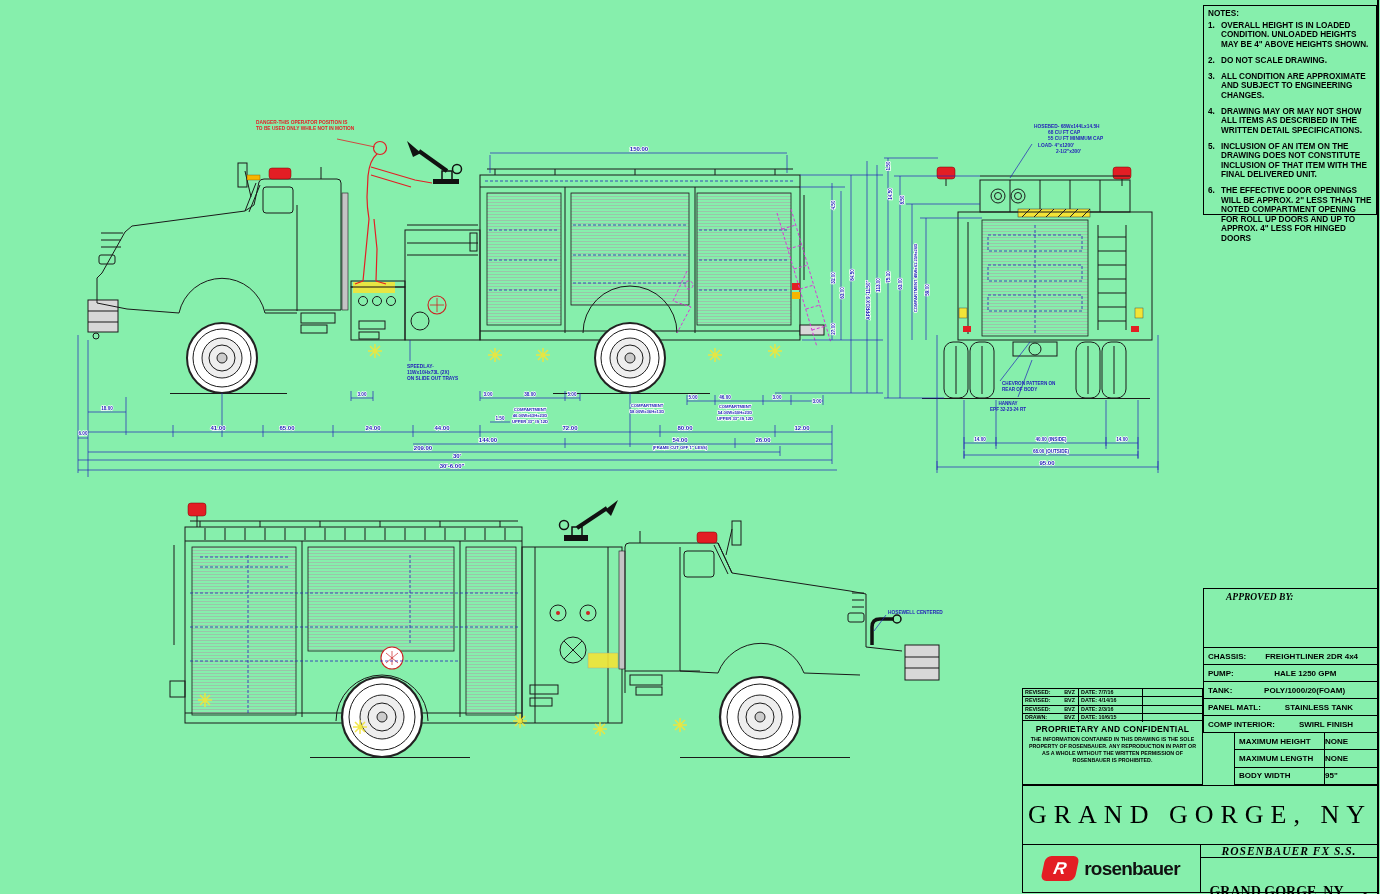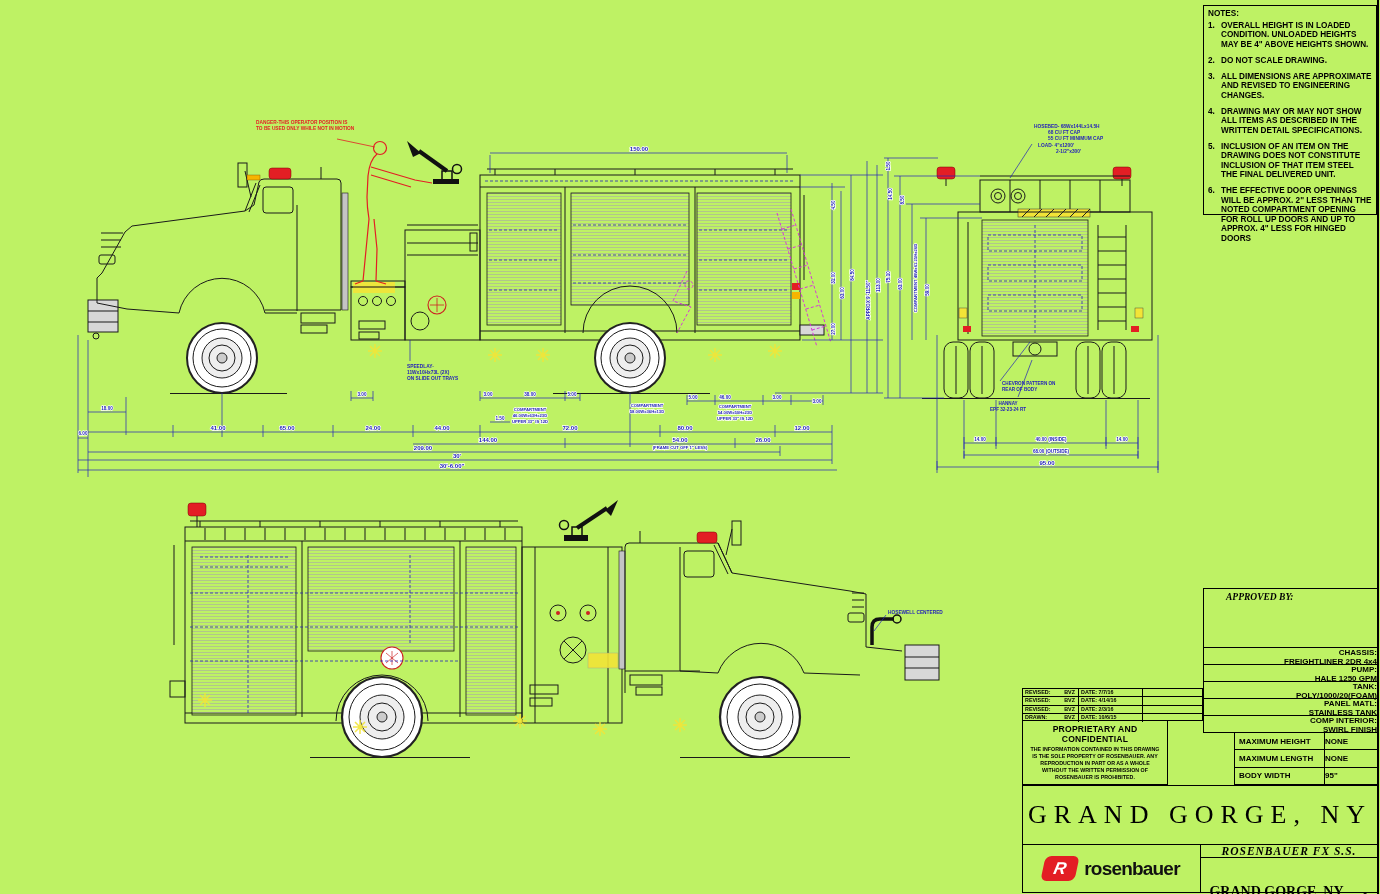--- a/index.html
+++ b/index.html
@@ -1,16 +1,16 @@
 <!DOCTYPE html>
 <html><head>
 <meta charset="utf-8">
 <style>
   html,body{margin:0;padding:0;background:#fff;}
-  #sheet{position:relative;width:1380px;height:894px;background:#bef264;overflow:hidden;
+  #sheet{position:relative;width:1380px;height:894px;background:#86efac;overflow:hidden;
          font-family:"Liberation Sans",sans-serif;}
   .abs{position:absolute;}
   svg{position:absolute;overflow:visible;}
 
   
   .ann{position:absolute;font:bold 4.8px/1.3 "Liberation Sans",sans-serif;color:#2323b8;white-space:nowrap;}
   .ann.red{color:#e31e24;}
   .ind1{padding-left:14px;} .ind2{padding-left:4px;} .ind3{padding-left:22px;}
 
   
@@ -33,31 +33,31 @@
   .notes .ntit{margin-bottom:2px;}
 
   
   .revtab{left:1022px;top:688px;width:181px;height:33px;box-sizing:border-box;border:1px solid #000;}
   .rev-row{display:flex;height:8.25px;box-sizing:border-box;border-bottom:1px solid #000;
            font:bold 5.4px/7.5px "Liberation Sans",sans-serif;}
   .rev-row:last-child{border-bottom:none;}
   .rc1{width:56px;border-right:1px solid #000;padding-left:2px;box-sizing:border-box;display:flex;justify-content:space-between;padding-right:3px;}
   .rc2{width:64px;border-right:1px solid #000;padding-left:2px;box-sizing:border-box;}
   .rc3{flex:1;}
-  .prop{left:1022px;top:721px;width:146px;height:64px;box-sizing:border-box;border:1px solid #000;
+  .prop{left:1022px;top:721px;width:181px;height:64px;box-sizing:border-box;border:1px solid #000;
         border-top:none;text-align:center;padding:3px 6px;}
   .prop .pt{font:bold 8.6px "Liberation Sans",sans-serif;letter-spacing:.2px;}
   .prop .pb{font:bold 5.3px/1.3 "Liberation Sans",sans-serif;margin-top:2px;}
 
   
   .tblock{left:1203px;top:588px;width:175px;box-sizing:border-box;}
   .approved{height:60px;border:1.6px solid #000;box-sizing:border-box;padding:3px 22px;
             font:italic bold 9.5px "Liberation Serif",serif;}
   .spec{display:flex;height:17px;border:1px solid #000;border-top:none;box-sizing:border-box;
-        align-items:flex-end;font:bold 8px "Liberation Sans",sans-serif;padding-left:4px;flex-direction:column;}
+        align-items:center;font:bold 8px "Liberation Sans",sans-serif;padding-left:4px;}
   .spec .sv{flex:1;text-align:center;}
   .lim{display:flex;height:17.3px;border:1px solid #000;border-top:none;box-sizing:border-box;
        align-items:center;font:bold 8px "Liberation Sans",sans-serif;margin-left:31px;}
   .lim .ll{width:90px;padding-left:4px;box-sizing:border-box;border-right:1px solid #000;
            height:100%;display:flex;align-items:center;}
   .lim .lv{flex:1;}
   .bigtitle{left:1022px;top:785px;width:356px;height:60px;box-sizing:border-box;border:1.6px solid #000;
             display:flex;align-items:center;justify-content:center;
             font:26px "Liberation Serif",serif;letter-spacing:7px;}
   .bottomrow{left:1022px;top:845px;width:356px;height:48px;box-sizing:border-box;border:1.6px solid #000;
@@ -442,29 +442,29 @@
     <div class="note">
       <span class="nnum">1.</span>
       <span class="ntext">OVERALL HEIGHT IS IN LOADED CONDITION. UNLOADED HEIGHTS MAY BE 4" ABOVE HEIGHTS SHOWN.</span>
       </div>
     <div class="note">
       <span class="nnum">2.</span>
       <span class="ntext">DO NOT SCALE DRAWING.</span>
       </div>
     <div class="note">
       <span class="nnum">3.</span>
-      <span class="ntext">ALL DIMENSIONS ARE APPROXIMATE AND REVISED TO ENGINEERING CHANGES.</span>
+      <span class="ntext">ALL CONDITION ARE APPROXIMATE AND SUBJECT TO ENGINEERING CHANGES.</span>
       </div>
     <div class="note">
       <span class="nnum">4.</span>
       <span class="ntext">DRAWING MAY OR MAY NOT SHOW ALL ITEMS AS DESCRIBED IN THE WRITTEN DETAIL SPECIFICATIONS.</span>
       </div>
     <div class="note">
       <span class="nnum">5.</span>
-      <span class="ntext">INCLUSION OF AN ITEM ON THE DRAWING DOES NOT CONSTITUTE INCLUSION OF THAT ITEM STEEL THE FINAL DELIVERED UNIT.</span>
+      <span class="ntext">INCLUSION OF AN ITEM ON THE DRAWING DOES NOT CONSTITUTE INCLUSION OF THAT ITEM WITH THE FINAL DELIVERED UNIT.</span>
       </div>
     <div class="note">
       <span class="nnum">6.</span>
       <span class="ntext">THE EFFECTIVE DOOR OPENINGS WILL BE APPROX. 2" LESS THAN THE NOTED COMPARTMENT OPENING FOR ROLL UP DOORS AND UP TO APPROX. 4" LESS FOR HINGED DOORS</span>
       </div>
   </div>
 
   <div class="abs revtab">
     <div class="rev-row">
       <span class="rc1">

